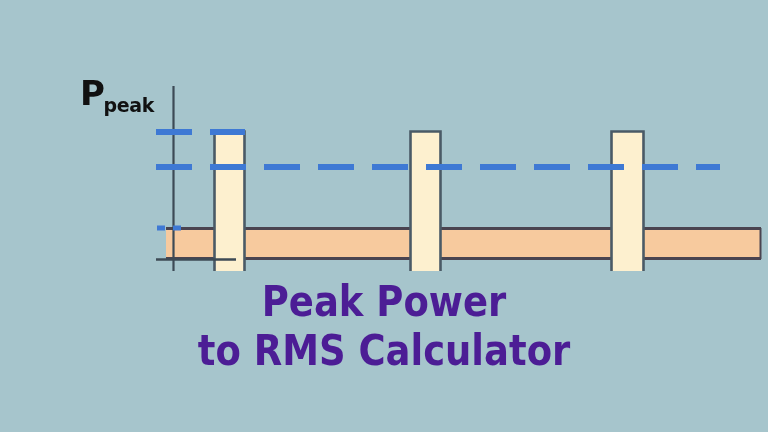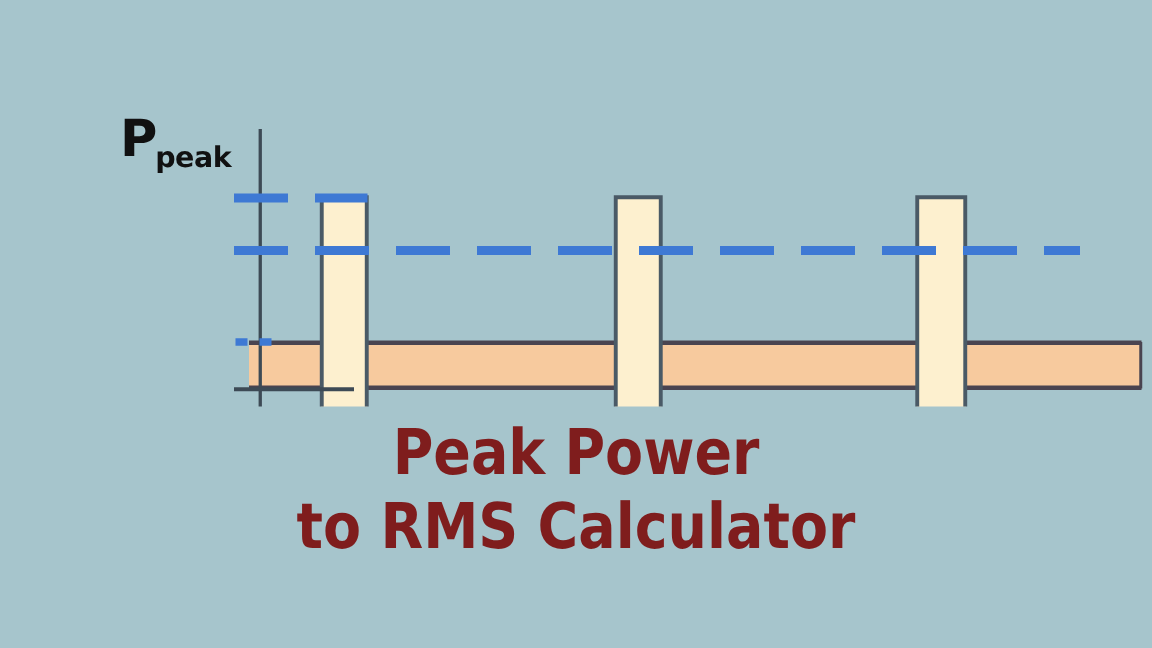--- a/index.html
+++ b/index.html
@@ -63,21 +63,21 @@
     top: 122px;
   }
 
   
   #title-block {
     position: absolute;
     left: 0;
     top: 278px;
     width: 768px;
     text-align: center;
-    color: #7f1d1d;
+    color: #4c1d95;
     font-family: "DejaVu Sans", sans-serif;
     font-weight: bold;
     font-size: 42px;
     line-height: 1.16;
     letter-spacing: 0px;
     user-select: none;
   }
   #title-block .tline {
     display: block;
     transform: scaleX(0.88);

